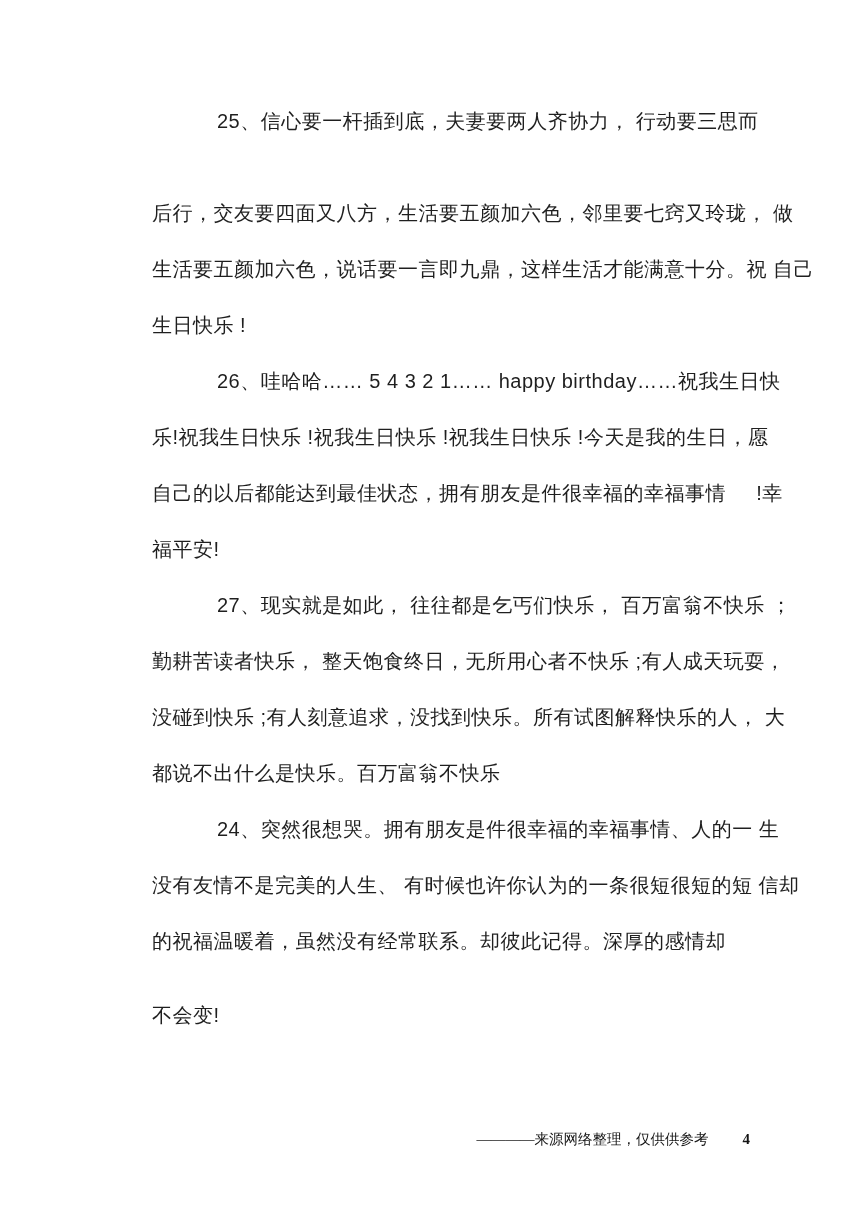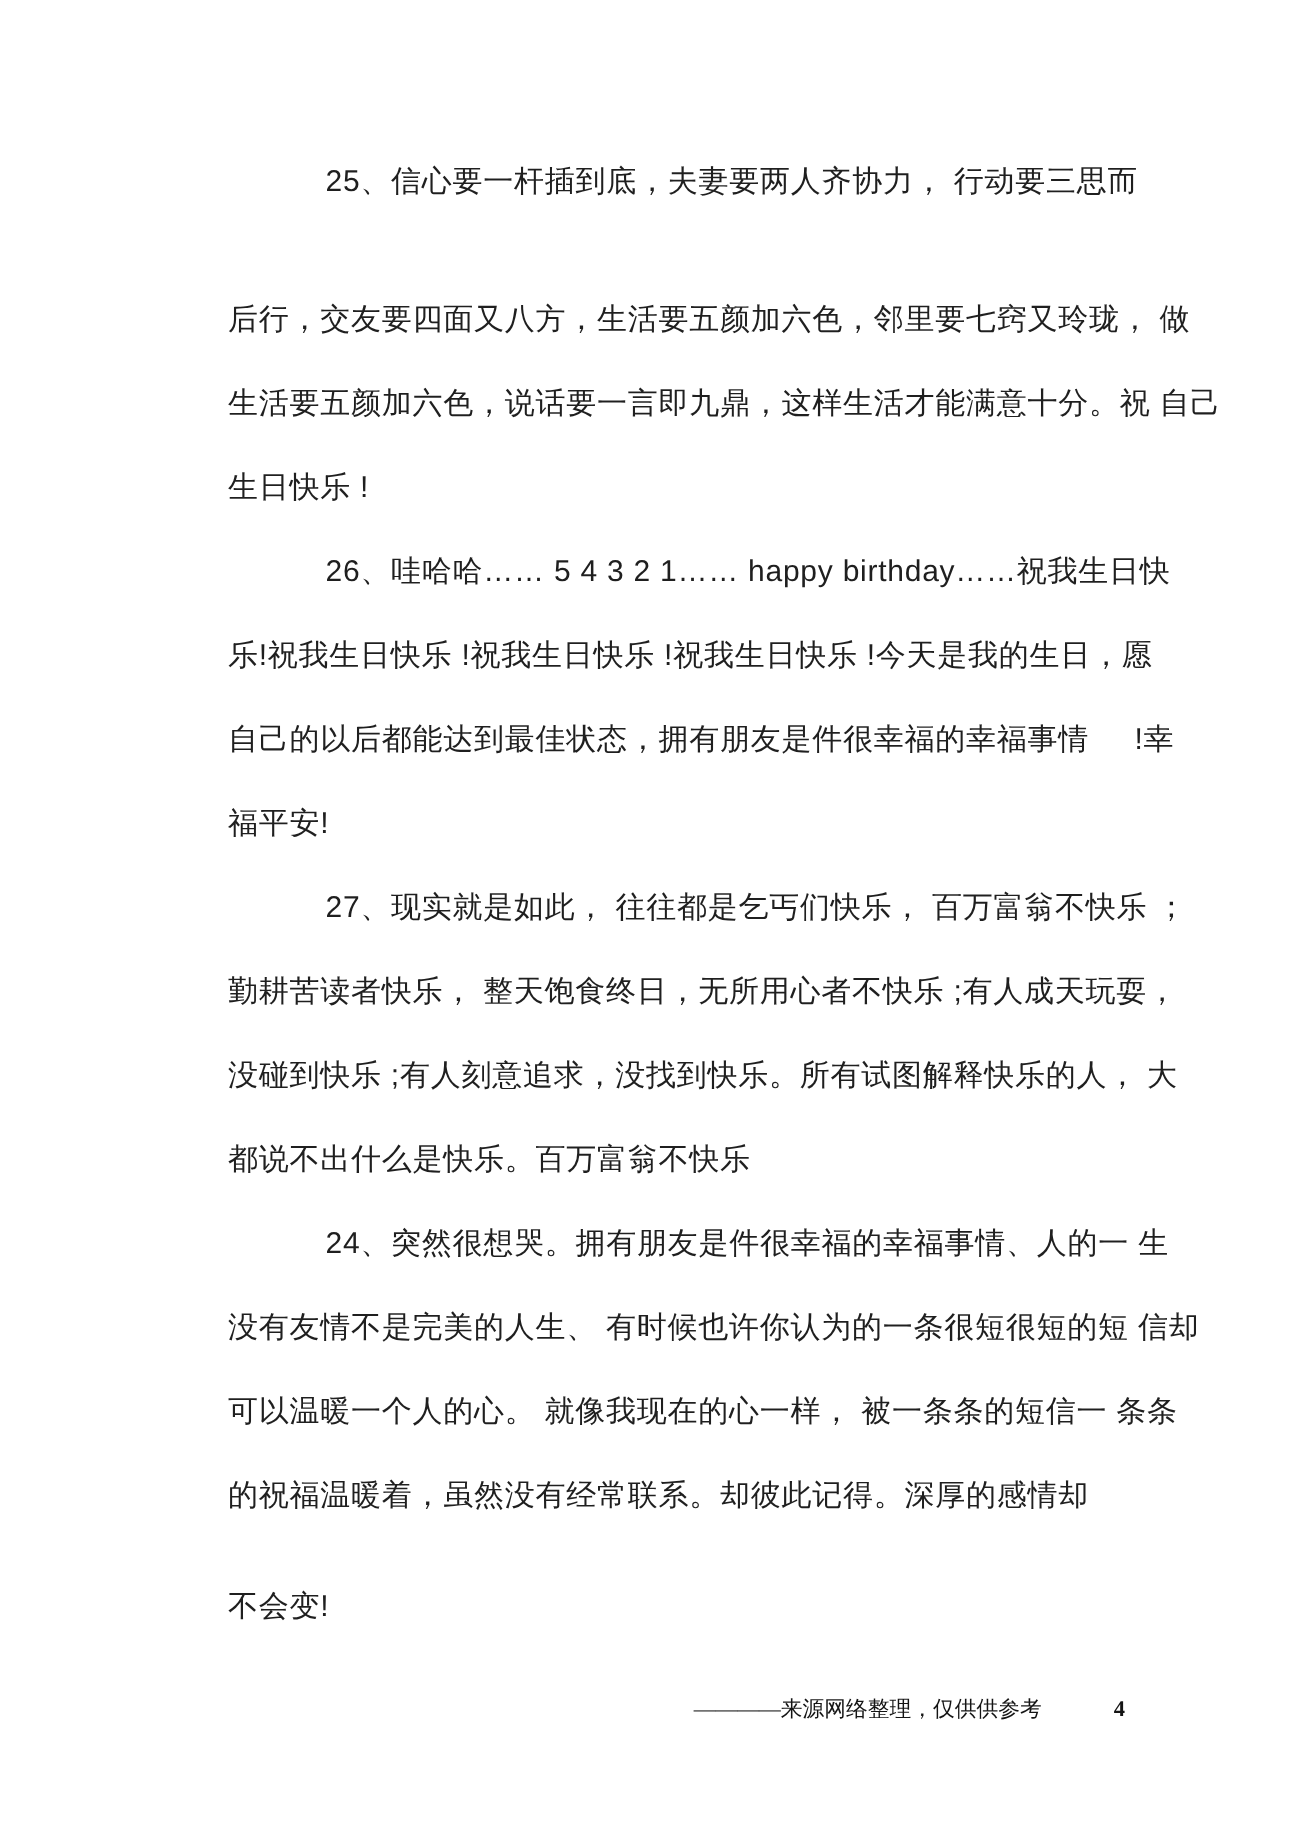--- a/index.html
+++ b/index.html
@@ -35,21 +35,21 @@
     padding-left: 65px;
   }
   .footer {
     position: absolute;
     left: 118px;
     top: 1130px;
     width: 632px;
     display: flex;
     justify-content: flex-end;
     align-items: baseline;
-    gap: 48px;
+    gap: 34px;
   }
   .source-note {
     font-family: "Liberation Serif", "DejaVu Serif", serif;
     font-size: 14.5px;
     color: #141414;
     white-space: pre;
   }
   .page-number {
     font-family: "Liberation Serif", "DejaVu Serif", serif;
     font-size: 15px;
@@ -69,21 +69,20 @@
       <div class="line indent">26、哇哈哈…… 5 4 3 2 1…… happy birthday……祝我生日快</div>
       <div class="line">乐!祝我生日快乐 !祝我生日快乐 !祝我生日快乐 !今天是我的生日，愿</div>
       <div class="line">自己的以后都能达到最佳状态，拥有朋友是件很幸福的幸福事情     !幸</div>
       <div class="line">福平安!</div>
       <div class="line indent">27、现实就是如此， 往往都是乞丐们快乐， 百万富翁不快乐 ；</div>
       <div class="line">勤耕苦读者快乐， 整天饱食终日，无所用心者不快乐 ;有人成天玩耍，</div>
       <div class="line">没碰到快乐 ;有人刻意追求，没找到快乐。所有试图解释快乐的人， 大</div>
       <div class="line">都说不出什么是快乐。百万富翁不快乐</div>
       <div class="line indent">24、突然很想哭。拥有朋友是件很幸福的幸福事情、人的一 生</div>
       <div class="line">没有友情不是完美的人生、 有时候也许你认为的一条很短很短的短 信却</div>
-      <div class="line">可以温暖一个人的心。 就像我现在的心一样， 被一条条的短信一 条条</div>
       <div class="line">的祝福温暖着，虽然没有经常联系。却彼此记得。深厚的感情却</div>
       <div class="line" style="margin-top: 18px;">不会变!</div>
     </div>
   <div class="footer">
     <span class="source-note">————来源网络整理，仅供供参考</span>
     <span class="page-number">4</span>
   </div>
 </div>
 
 </body></html>

